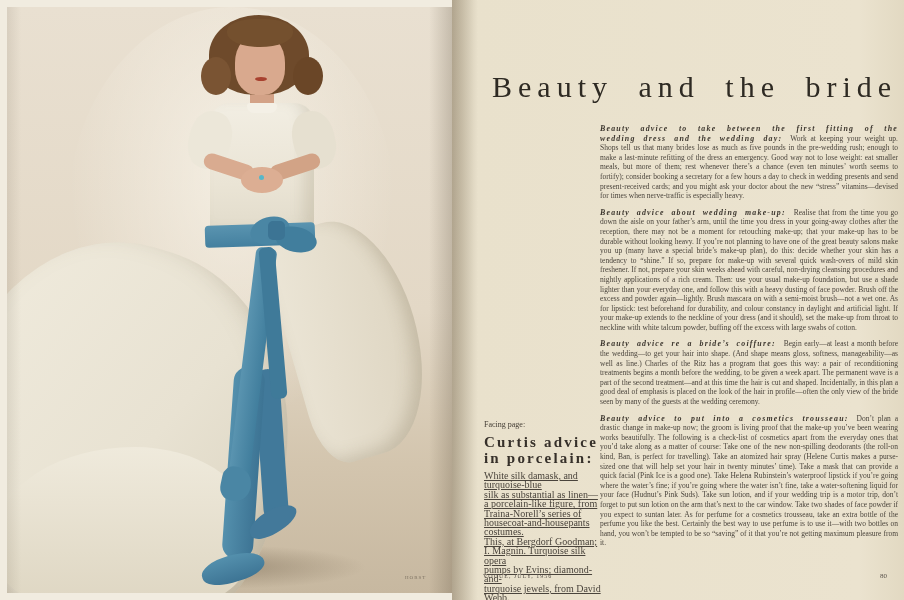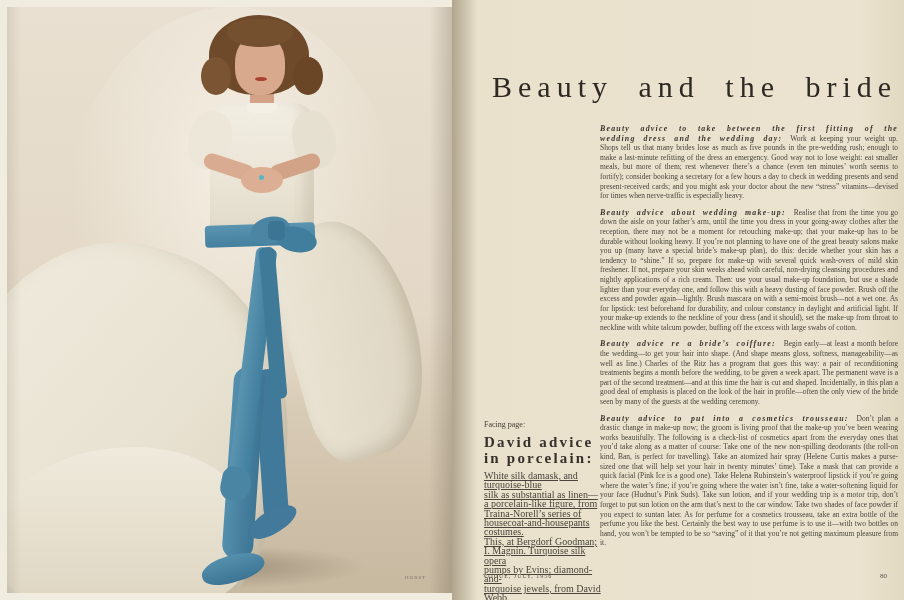--- a/index.html
+++ b/index.html
@@ -132,21 +132,21 @@
     </div>
   </div>
 
   <div class="page-right">
     <div class="gutter-shadow"></div>
 
     <h1 class="article-title">Beauty and the bride</h1>
 
     <div class="caption">
       <div class="caption-kicker">Facing page:</div>
-      <h2 class="caption-heading">David advice
+      <h2 class="caption-heading">Curtis advice
 in porcelain:</h2>
       <div class="caption-body">White silk damask, and turquoise-blue
 silk as substantial as linen—
 a porcelain-like figure, from
 Traina-Norell’s series of
 housecoat-and-housepants costumes.
 This, at Bergdorf Goodman;
 I. Magnin. Turquoise silk opera
 pumps by Evins; diamond-and-
 turquoise jewels, from David Webb.

